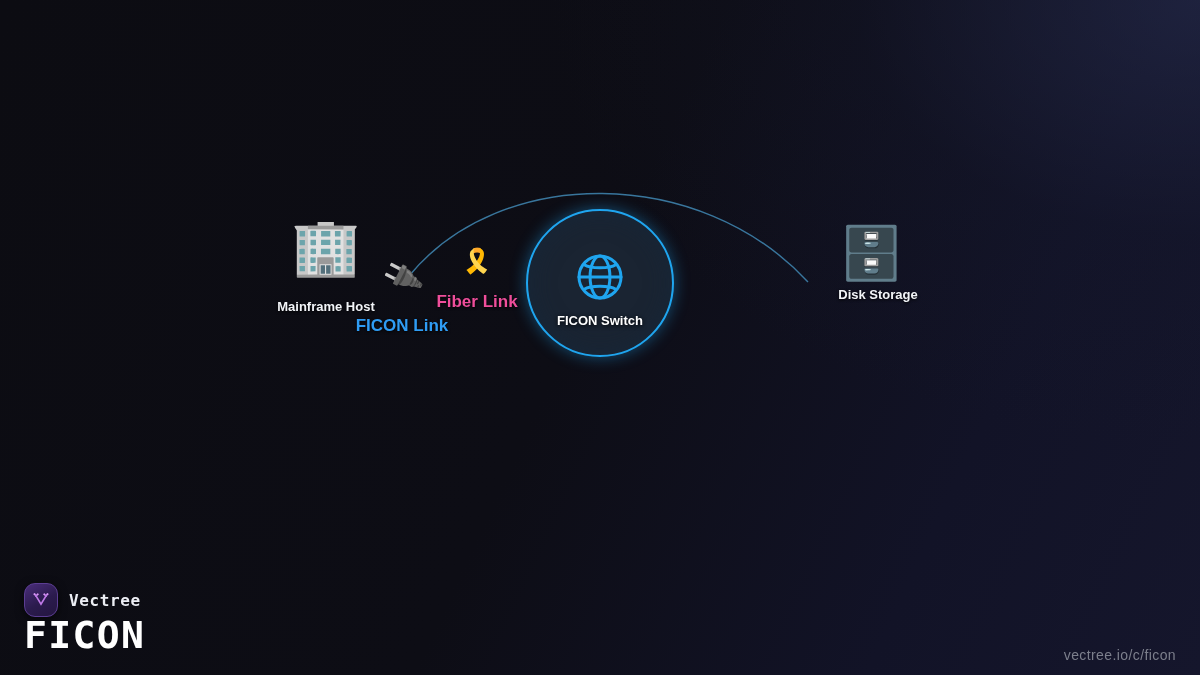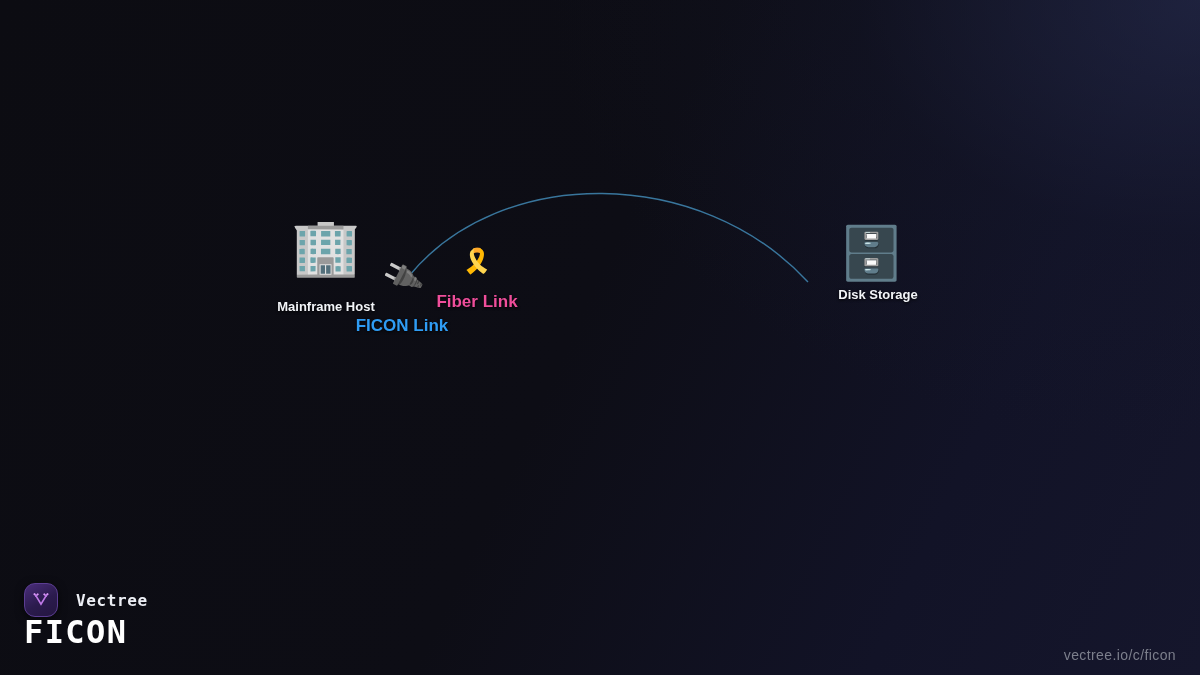--- a/index.html
+++ b/index.html
@@ -65,36 +65,36 @@
     text-shadow:0 1px 3px rgba(0,0,0,0.9);
   }
 
   .link-emoji {
     position:absolute; transform:translate(-50%,-50%);
     font-family:"DejaVu Sans", sans-serif; font-size:24px; line-height:1;
   }
 
   
   #footer { position:absolute; left:0; bottom:0; width:1200px; height:110px; }
-  #brand { position:absolute; left:24px; top:18px; display:flex; align-items:center; gap:18px; }
+  #brand { position:absolute; left:24px; top:18px; display:flex; align-items:center; gap:11px; }
   #brand-logo {
     width:34px; height:34px; border-radius:11px;
     background:linear-gradient(150deg,#4a2d7a 0%,#2b1b4d 55%,#241640 100%);
     border:1px solid #5b3d92;
     display:flex; align-items:center; justify-content:center;
     box-shadow:0 2px 8px rgba(0,0,0,0.6);
   }
   #brand-name {
     font-family:"DejaVu Sans Mono", monospace;
     font-size:16px; font-weight:bold; color:#eceef4; letter-spacing:0.6px;
   }
   #page-title {
     position:absolute; left:24px; top:48px;
     font-family:"DejaVu Sans Mono", monospace;
-    font-size:32px; font-weight:bold; color:#ffffff; letter-spacing:1.4px;
+    font-size:38px; font-weight:bold; color:#ffffff; letter-spacing:1.4px;
   }
   #footer-url {
     position:absolute; right:24px; bottom:12px;
     font-family:Liberation Sans, sans-serif;
     font-size:14px; color:#7c7f8c; letter-spacing:0.4px;
   }
 </style>
 </head>
 <body>
 
@@ -138,20 +138,33 @@
   <div class="node" id="node-host" style="left:326px; top:266px;">
     <span class="node-emoji" style="font-size:56px;">🏢</span>
     <div class="node-label" style="margin-top:24px;">Mainframe Host</div>
   </div>
 
   <div class="node" id="node-storage" style="left:872px; top:264px;">
     <span class="node-emoji" style="font-size:52px;">🗄️</span>
     <div class="node-label" style="margin-top:8px;margin-left:12px;">Disk Storage</div>
   </div>
 
+  <div id="node-switch">
+    <div class="hub-circle"></div>
+    <svg class="hub-glyph" viewBox="0 0 48 48">
+      <g fill="none" stroke="#1fa5ef" stroke-width="2.6" stroke-linecap="round">
+        <circle cx="24" cy="24" r="18"></circle>
+        <ellipse cx="24" cy="24" rx="8.5" ry="18"></ellipse>
+        <line x1="6" y1="24" x2="42" y2="24"></line>
+        <path d="M10.5 13.5 C 16 17, 32 17, 37.5 13.5"></path>
+        <path d="M10.5 34.5 C 16 31, 32 31, 37.5 34.5"></path>
+      </g>
+    </svg>
+    <div class="hub-label">FICON Switch</div>
+  </div>
 
   <div id="footer">
     <div id="brand">
       <div id="brand-logo">
         <svg width="20" height="20" viewBox="0 0 24 24">
           <g stroke="#c07ae8" stroke-width="2" stroke-linecap="round" fill="none">
             <path d="M6 7 L12 17 L18 7"></path>
             <path d="M6 7 L4.2 5"></path>
             <path d="M6 7 L8 5.2"></path>
             <path d="M18 7 L19.8 5"></path>

